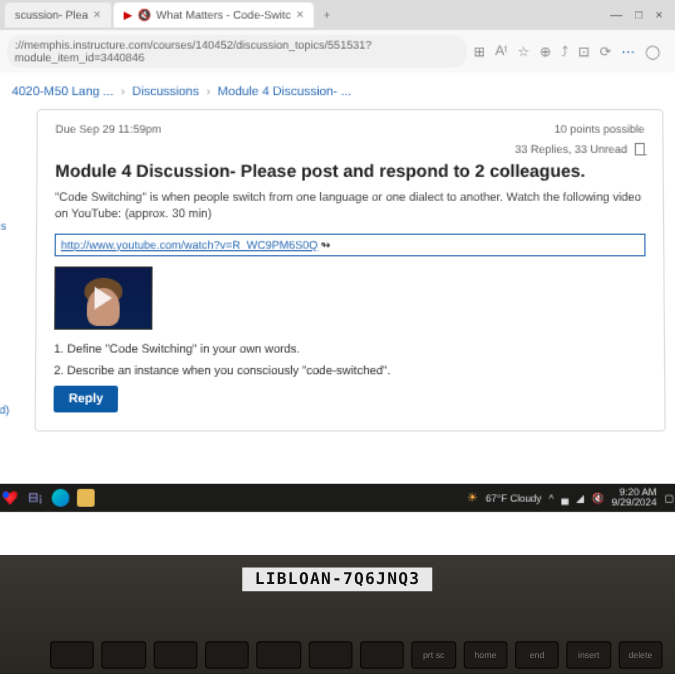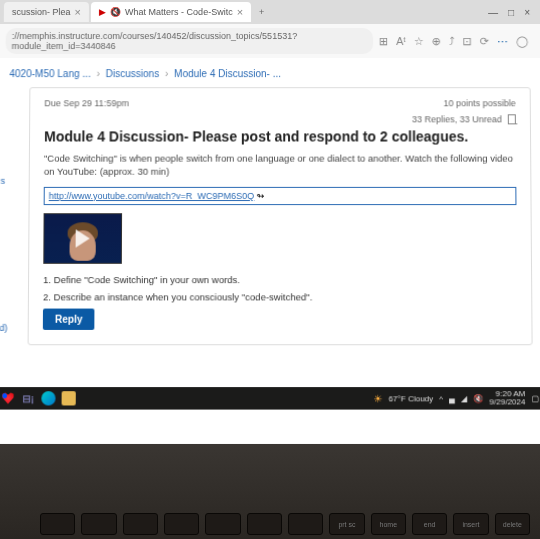--- a/index.html
+++ b/index.html
@@ -157,20 +157,21 @@
       <div style="text-align:right; line-height:1;">
         <div>9:20 AM</div>
         <div>9/29/2024</div>
       </div>
       <span>▢</span>
     </div>
   </div>
 </div>
 
 <div class="laptop-body">
+  <div class="asset-tag">LIBLOAN-7Q6JNQ3</div>
   <div class="keys-row">
     <div class="key"></div>
     <div class="key"></div>
     <div class="key"></div>
     <div class="key"></div>
     <div class="key"></div>
     <div class="key"></div>
     <div class="key"></div>
     <div class="key">prt sc</div>
     <div class="key">home</div>

